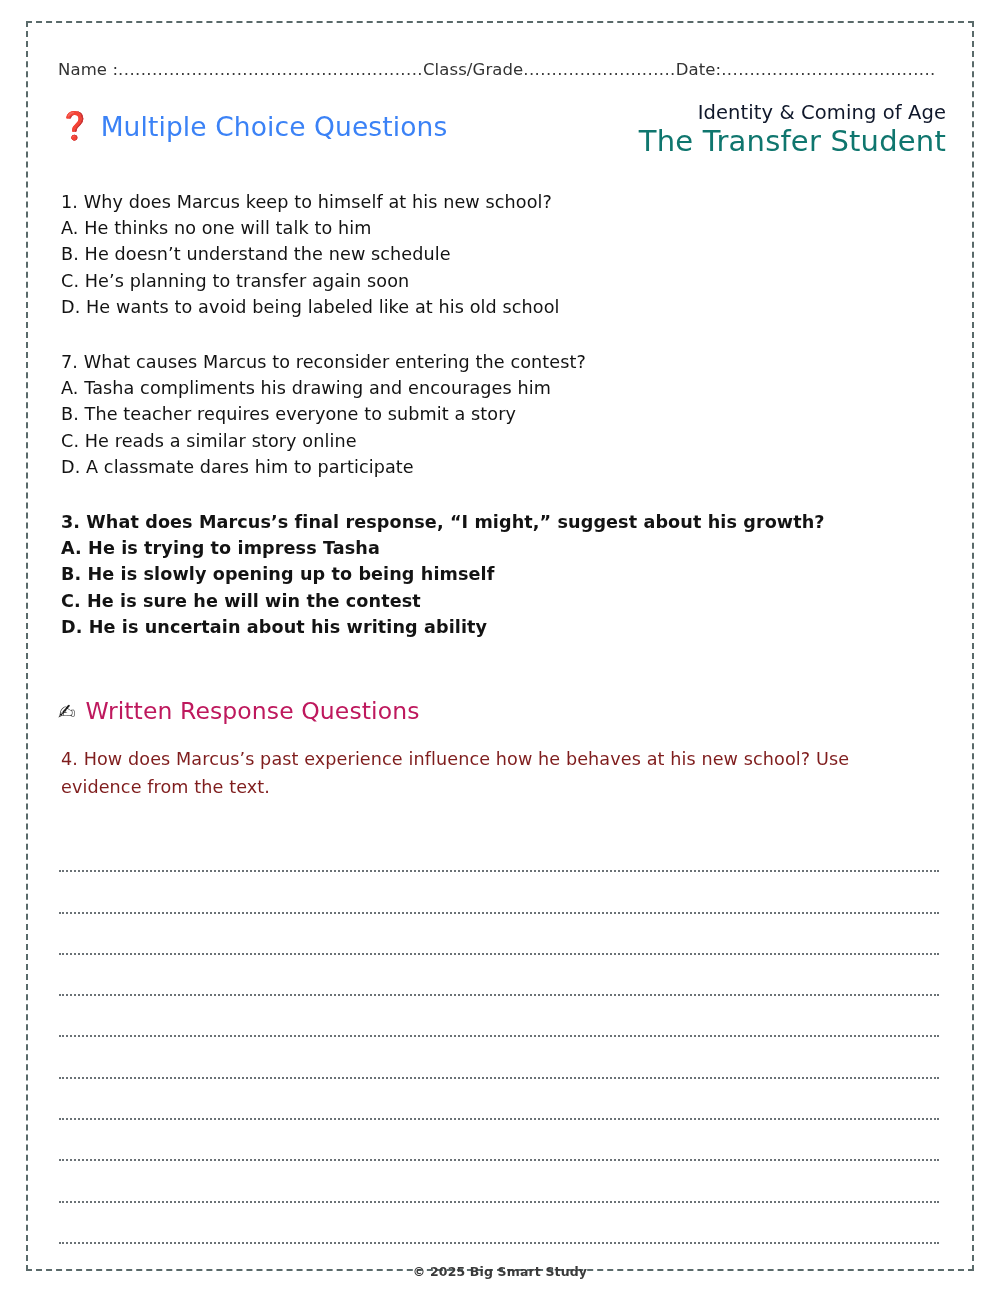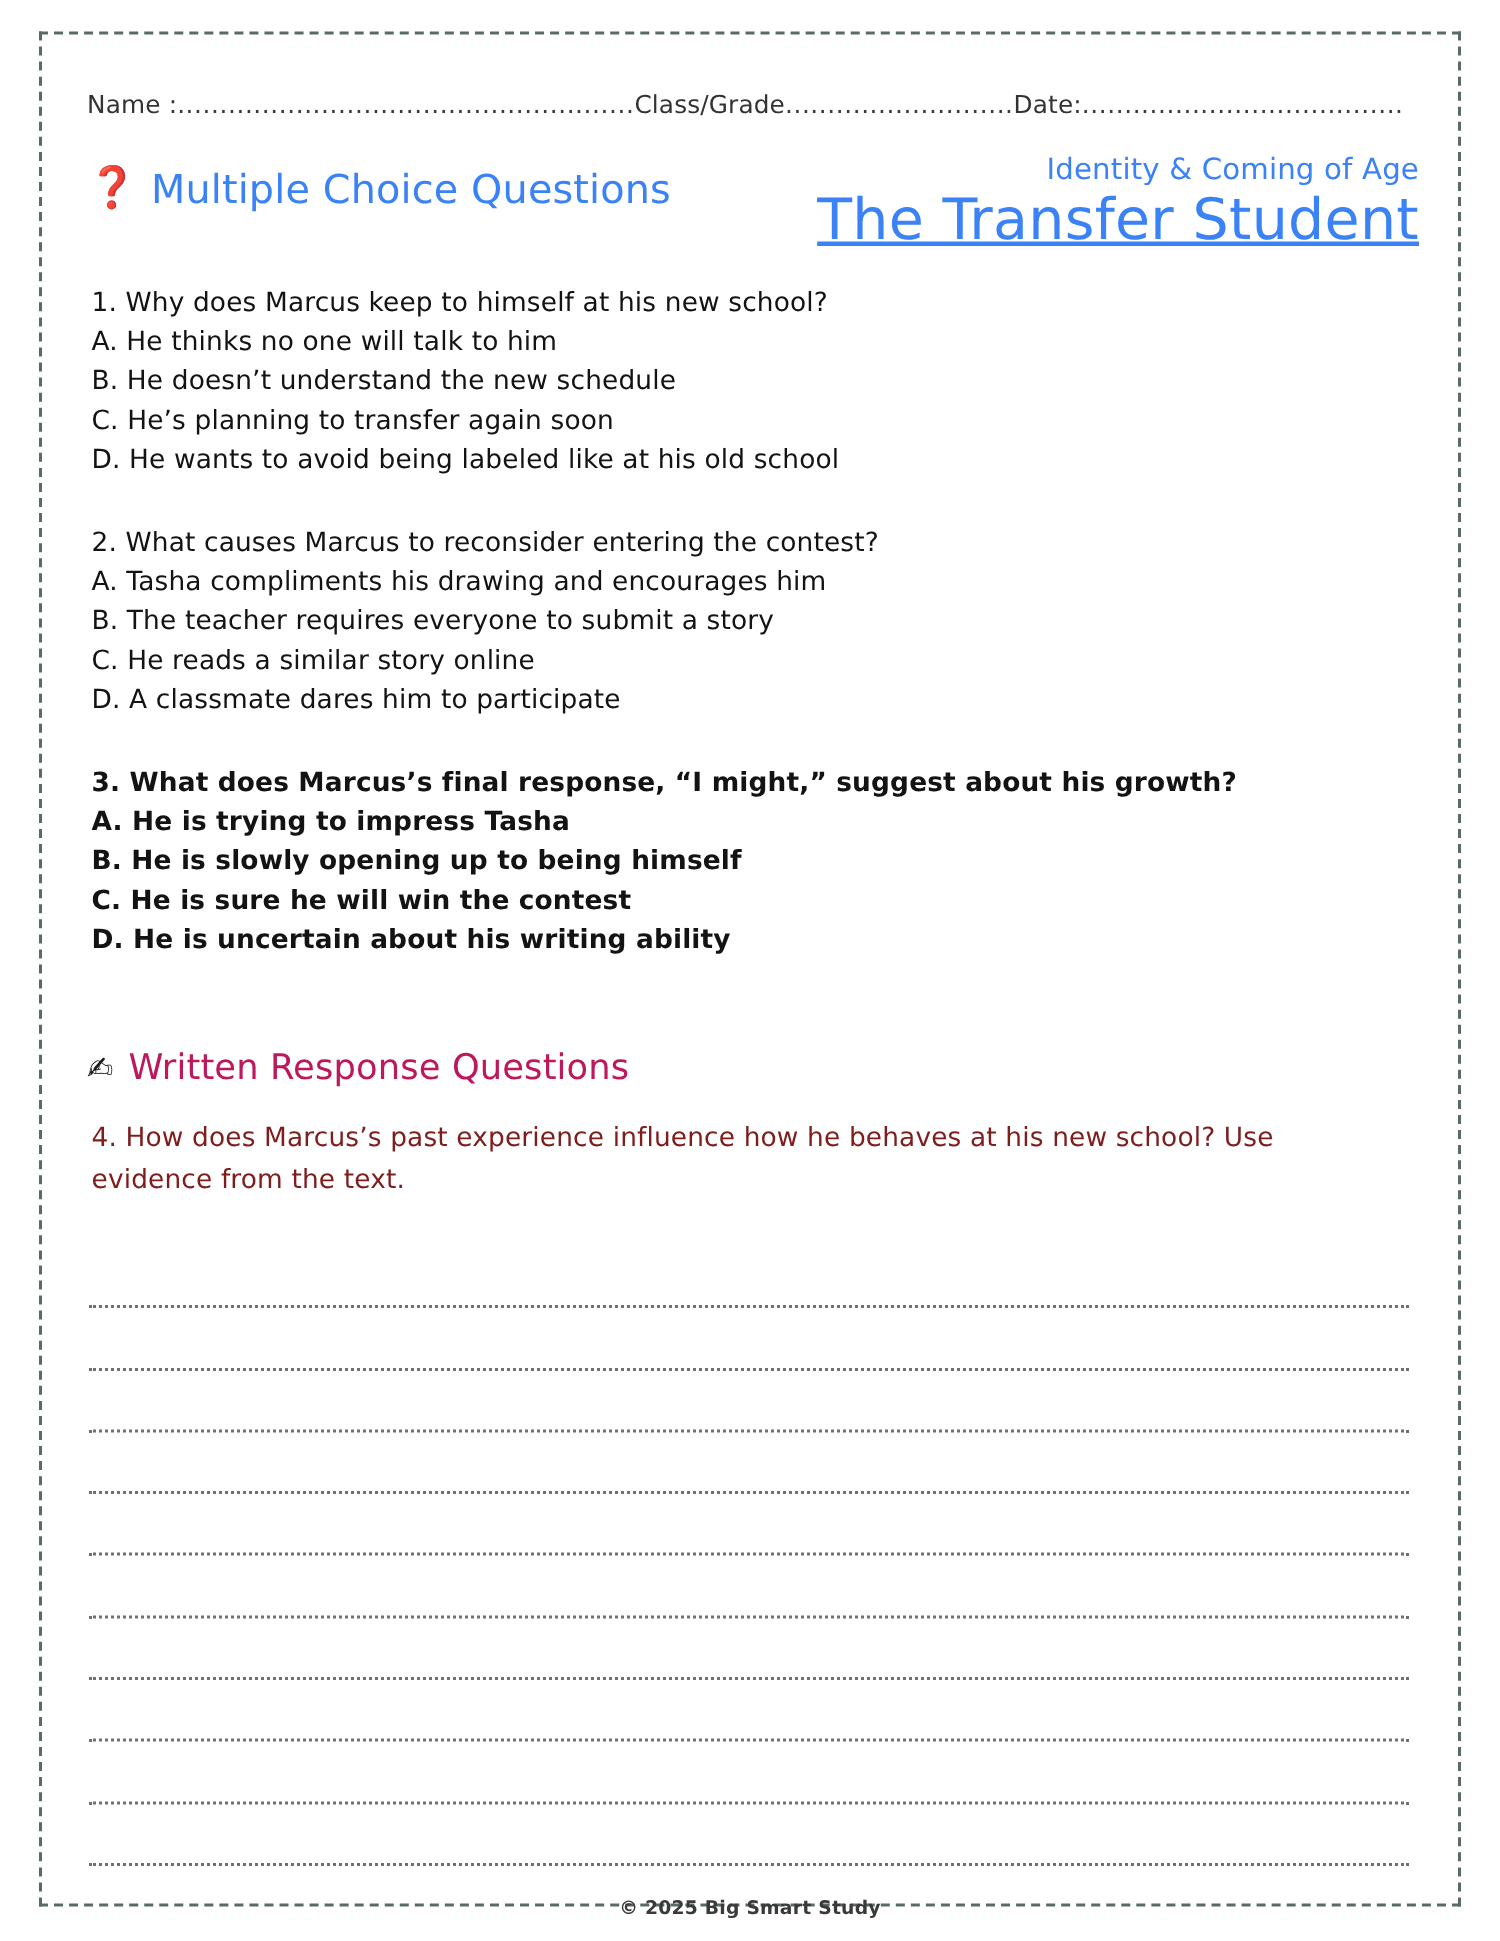--- a/index.html
+++ b/index.html
@@ -74,31 +74,30 @@
   }
 
   .hdr-right {
     position: absolute;
     right: 0;
     top: 0;
     text-align: right;
   }
   .theme-line {
     font-size: 19.5px;
-    color: #3b82f6;
+    color: #0f172a;
     letter-spacing: 0.1px;
     line-height: 1.18;
   }
   .story-title {
-    font-size: 38px;
-    color: #3b82f6;
+    font-size: 29px;
+    color: #0f766e;
     letter-spacing: 0.2px;
     line-height: 1.12;
     margin-top: 1px;
-    text-decoration: underline;
   }
 
   
   .mcq {
     position: absolute;
     left: 33px;
     right: 26px;
     top: 166px;
   }
   .qblock { margin-bottom: 29px; }
@@ -194,21 +193,21 @@
 
     <div class="qblock">
       <div class="qline">1. Why does Marcus keep to himself at his new school?</div>
       <div class="qline">A. He thinks no one will talk to him</div>
       <div class="qline">B. He doesn’t understand the new schedule</div>
       <div class="qline">C. He’s planning to transfer again soon</div>
       <div class="qline">D. He wants to avoid being labeled like at his old school</div>
     </div>
 
     <div class="qblock">
-      <div class="qline">2. What causes Marcus to reconsider entering the contest?</div>
+      <div class="qline">7. What causes Marcus to reconsider entering the contest?</div>
       <div class="qline">A. Tasha compliments his drawing and encourages him</div>
       <div class="qline">B. The teacher requires everyone to submit a story</div>
       <div class="qline">C. He reads a similar story online</div>
       <div class="qline">D. A classmate dares him to participate</div>
     </div>
 
     <div class="qblock">
       <div class="qline">3. What does Marcus’s final response, “I might,” suggest about his growth?</div>
       <div class="qline">A. He is trying to impress Tasha</div>
       <div class="qline">B. He is slowly opening up to being himself</div>

